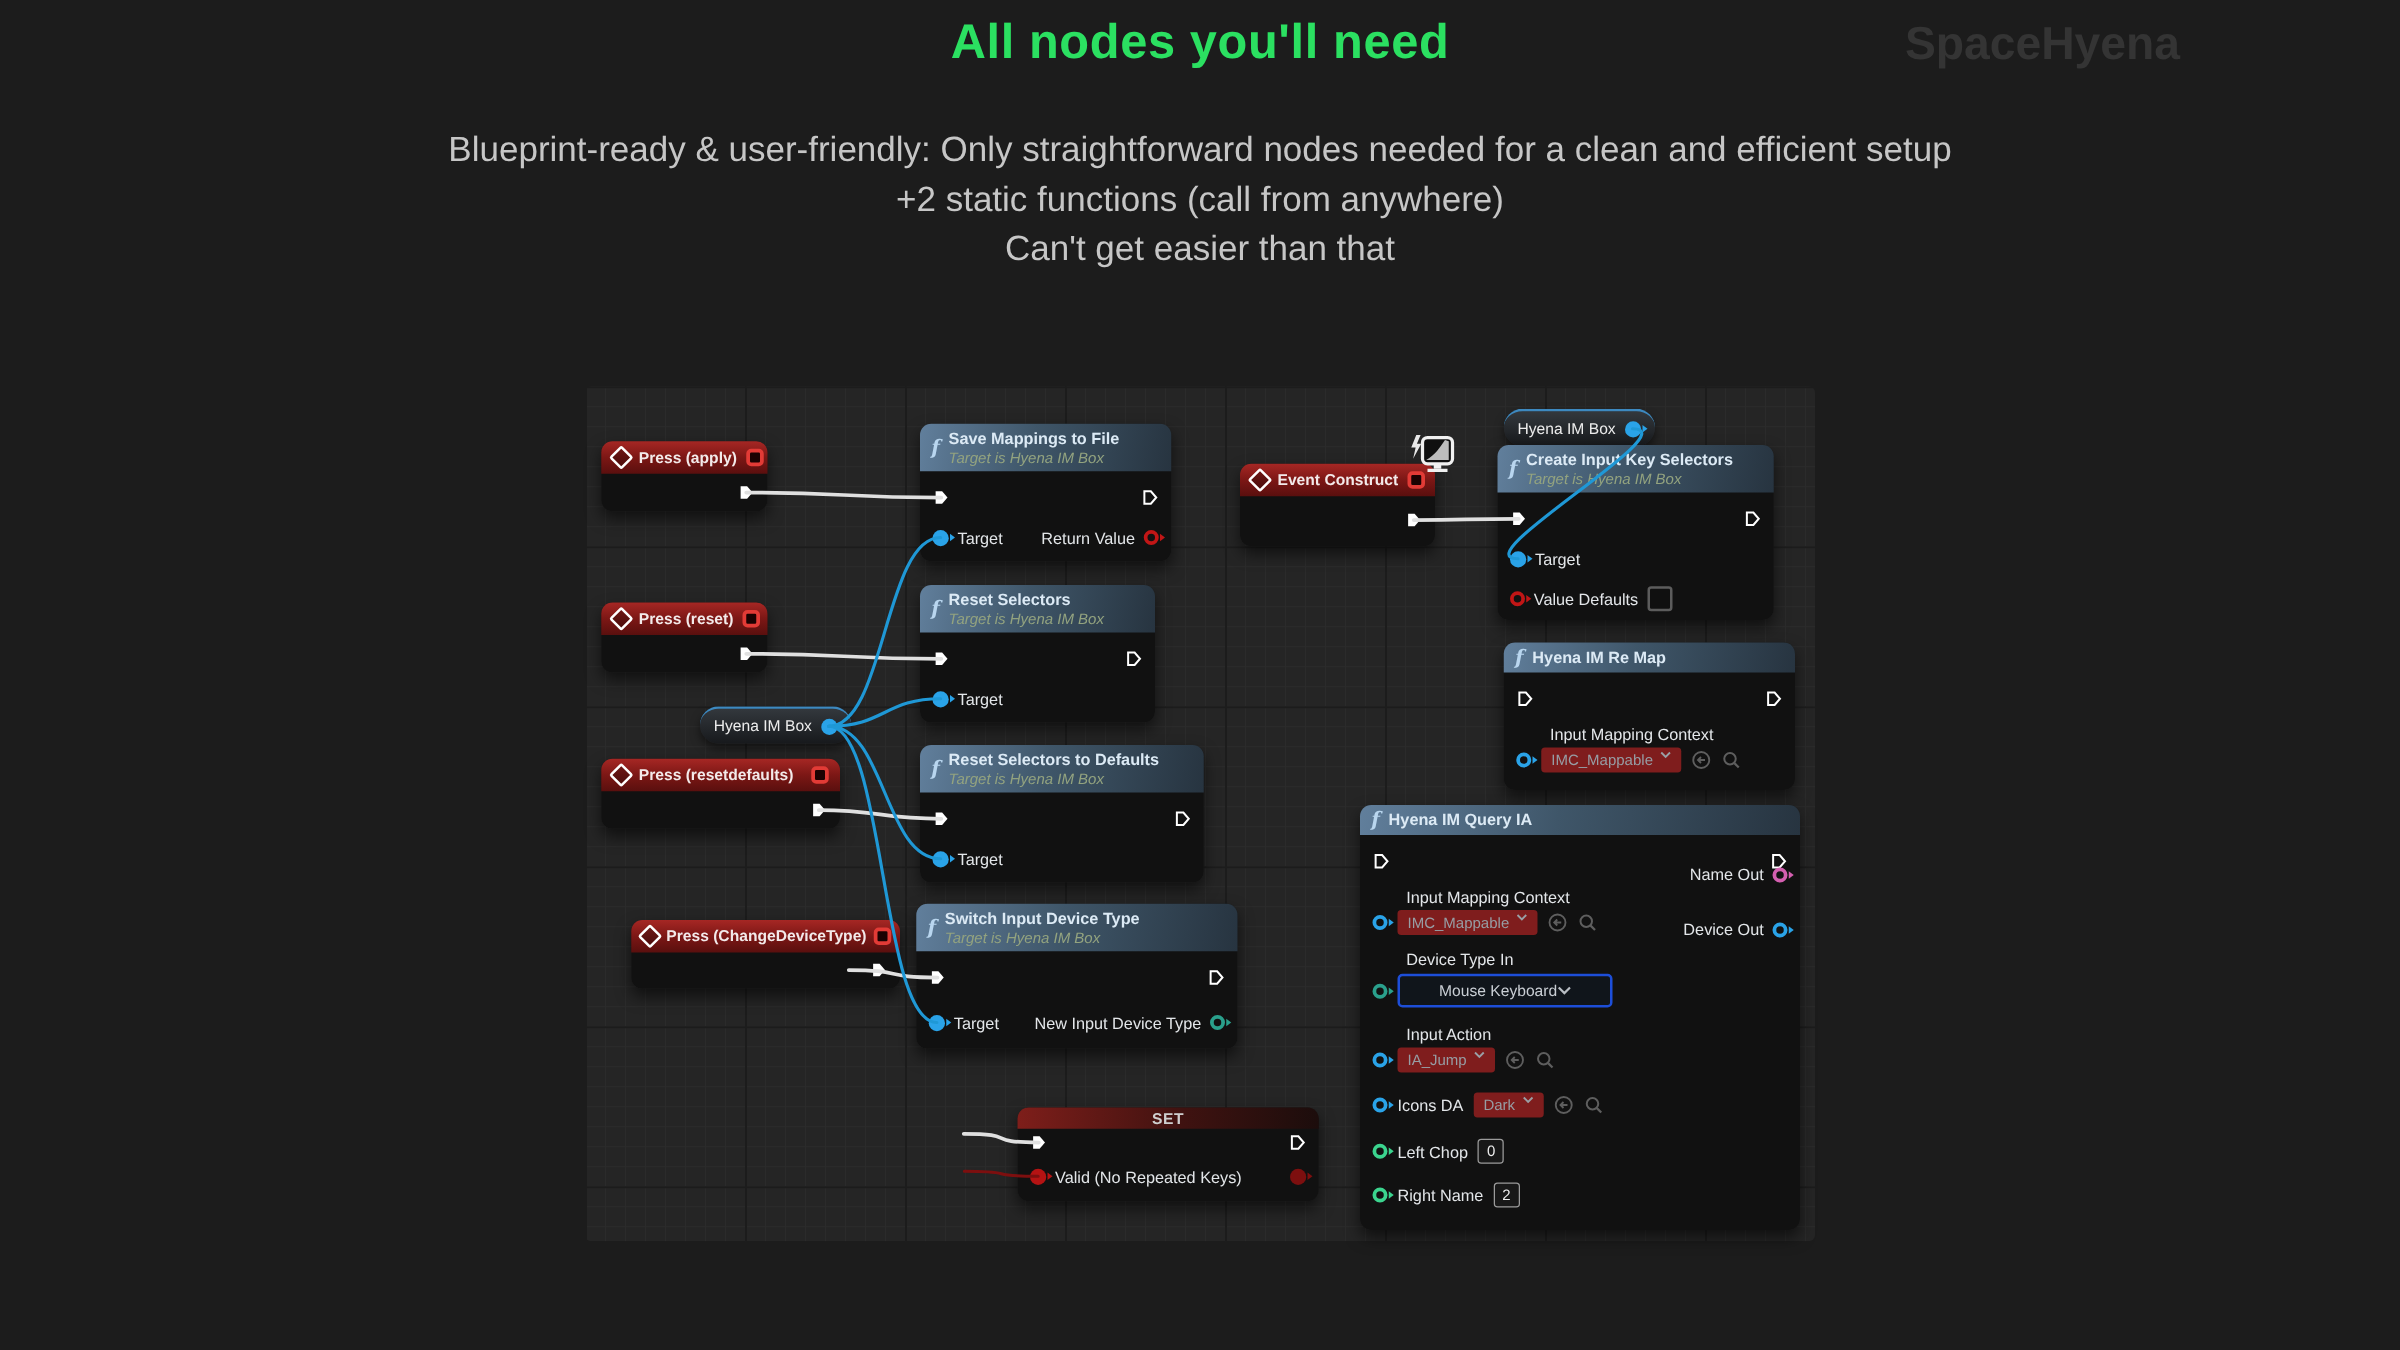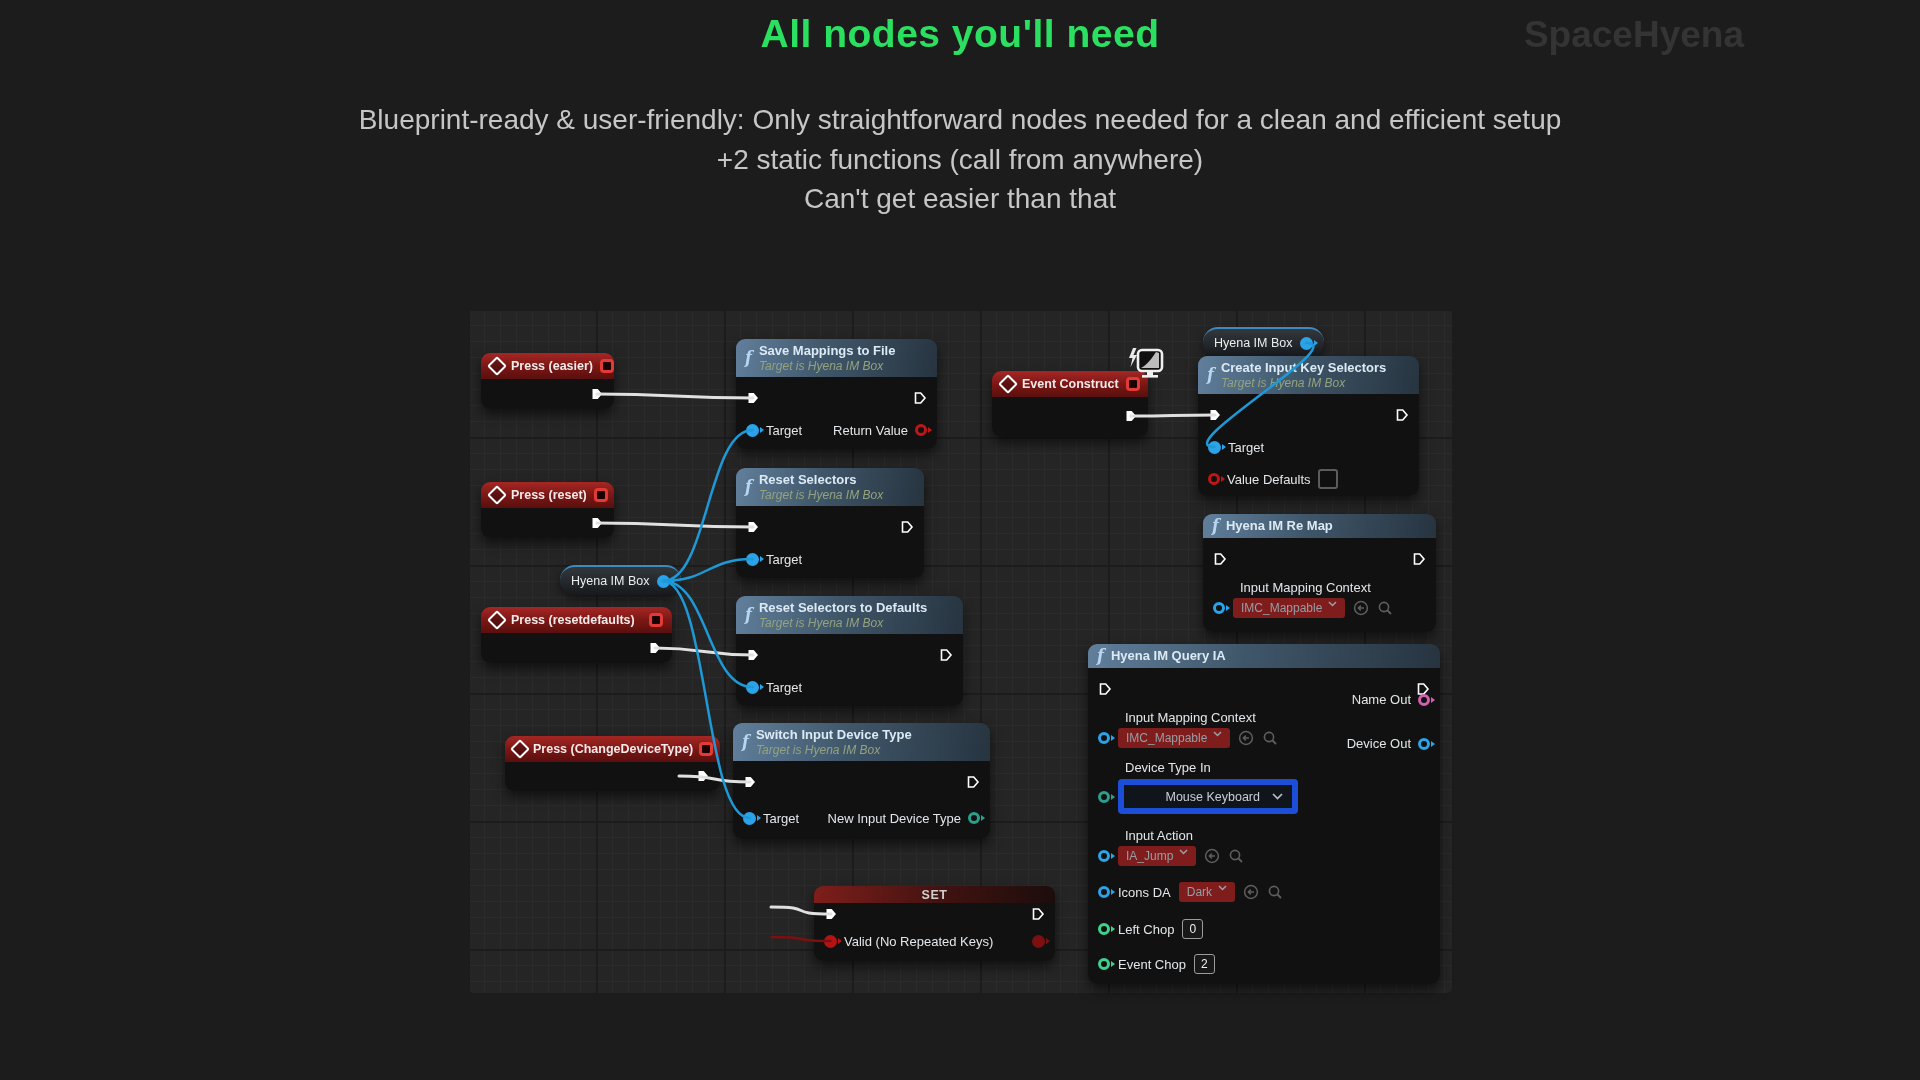--- a/index.html
+++ b/index.html
@@ -56,23 +56,23 @@
   .cp.h::after{content:"";position:absolute;left:10px;top:50%;transform:translateY(-50%);
       border-left:4px solid var(--pc);border-top:3px solid transparent;border-bottom:3px solid transparent;}
   
   .pill{position:absolute;height:28px;z-index:10;display:flex;align-items:center;gap:7px;
         padding:0 11px;border-radius:15px;background:linear-gradient(180deg,#33383d,#17191c);
         border-top:2px solid #3d89c0;box-shadow:0 4px 8px rgba(0,0,0,.5);
         font-size:12.5px;color:#ececec;white-space:nowrap;}
   
   .dd{display:flex;align-items:flex-start;gap:6px;background:#7f1d1d;border-radius:3px;
       padding:3px 8px;color:#979da4;font-size:12px;white-space:nowrap;}
-  .combo{display:flex;align-items:center;justify-content:flex-end;width:150px;height:23px;
-      border:6px solid #1d4ed8;border-radius:4px;background:#10151b;color:#c9ced4;
-      font-size:12.5px;padding:0 9px;box-sizing:content-box;gap:12px;}
+  .combo{display:flex;align-items:center;justify-content:center;width:150px;height:23px;
+      border:2px solid #1d4ed8;border-radius:4px;background:#10151b;color:#c9ced4;
+      font-size:12.5px;padding:0 9px;box-sizing:content-box;}
   .iconbtn{display:flex;align-items:center;flex:none;}
   .vbox{min-width:11px;height:18px;border:1px solid #9b9b9b;border-radius:3px;display:flex;
       align-items:center;justify-content:center;padding:0 4px;font-size:12px;color:#eee;
       background:rgba(255,255,255,.03);}
   .checkbox{width:16px;height:16px;border:2px solid #5c5c5c;border-radius:3px;background:#101010;flex:none;}
   .grp{margin:10px 0 0 10px;}
   .grp .glabel{margin-left:27px;font-size:13px;color:#e3e6e9;white-space:nowrap;}
   .grp .grow{display:flex;align-items:center;gap:8px;margin-top:3px;}
   .qo{position:absolute;display:flex;align-items:center;gap:7px;right:10px;}
   
@@ -89,21 +89,21 @@
     <div>Blueprint-ready &amp; user-friendly: Only straightforward nodes needed for a clean and efficient setup</div>
     <div>+2 static functions (call from anywhere)</div>
     <div>Can't get easier than that</div>
   </div>
 
   <div id="canvas"></div>
 
   <div class="node" style="left:481px;top:353px;width:133px;">
     <div class="hdr ev">
       <span class="diamond"></span>
-      <span class="ev-t">Press (easier)</span>
+      <span class="ev-t">Press (apply)</span>
       <span class="delegate"></span>
     </div>
     <div class="r xr" style="padding:8px 10px 8px;">
       <span id="pa_out">
           <svg class="xp" width="14" height="14" viewBox="0 0 14 14">
             <path d="M2.5 2h5.2L12 7 7.7 12H2.5Z" fill="#fff"></path>
           </svg>
         </span>
     </div>
   </div>
@@ -518,21 +518,21 @@
     </div>
 
     <div class="r" style="margin:14px 0 0 10px;gap:8px;height:22px;padding:0;">
       <span class="cp h" style="--pc:#3bd48e;"></span>
       <span class="pl">Left Chop</span>
       <span class="vbox">0</span>
     </div>
 
     <div class="r" style="margin:13px 0 0 10px;gap:8px;height:22px;padding:0;">
       <span class="cp h" style="--pc:#3bd48e;"></span>
-      <span class="pl">Event Chop</span>
+      <span class="pl">Right Name</span>
       <span class="vbox">2</span>
     </div>
   </div>
 
   <svg id="wires">
       <path d="M597 394 C 675 394, 675 398, 753 398" stroke="#e0e0e0" stroke-width="3" fill="none" stroke-linecap="round"></path>
       <path d="M597 523 C 675 523, 675 527, 753 527" stroke="#e0e0e0" stroke-width="3" fill="none" stroke-linecap="round"></path>
       <path d="M655 648 C 704 648, 704 655, 753 655" stroke="#e0e0e0" stroke-width="3" fill="none" stroke-linecap="round"></path>
       <path d="M679 776 C 724 776, 705 782, 750 782" stroke="#e0e0e0" stroke-width="3" fill="none" stroke-linecap="round"></path>
       <path d="M771 907 C 816 907, 786 914, 831 914" stroke="#e0e0e0" stroke-width="3" fill="none" stroke-linecap="round"></path>

